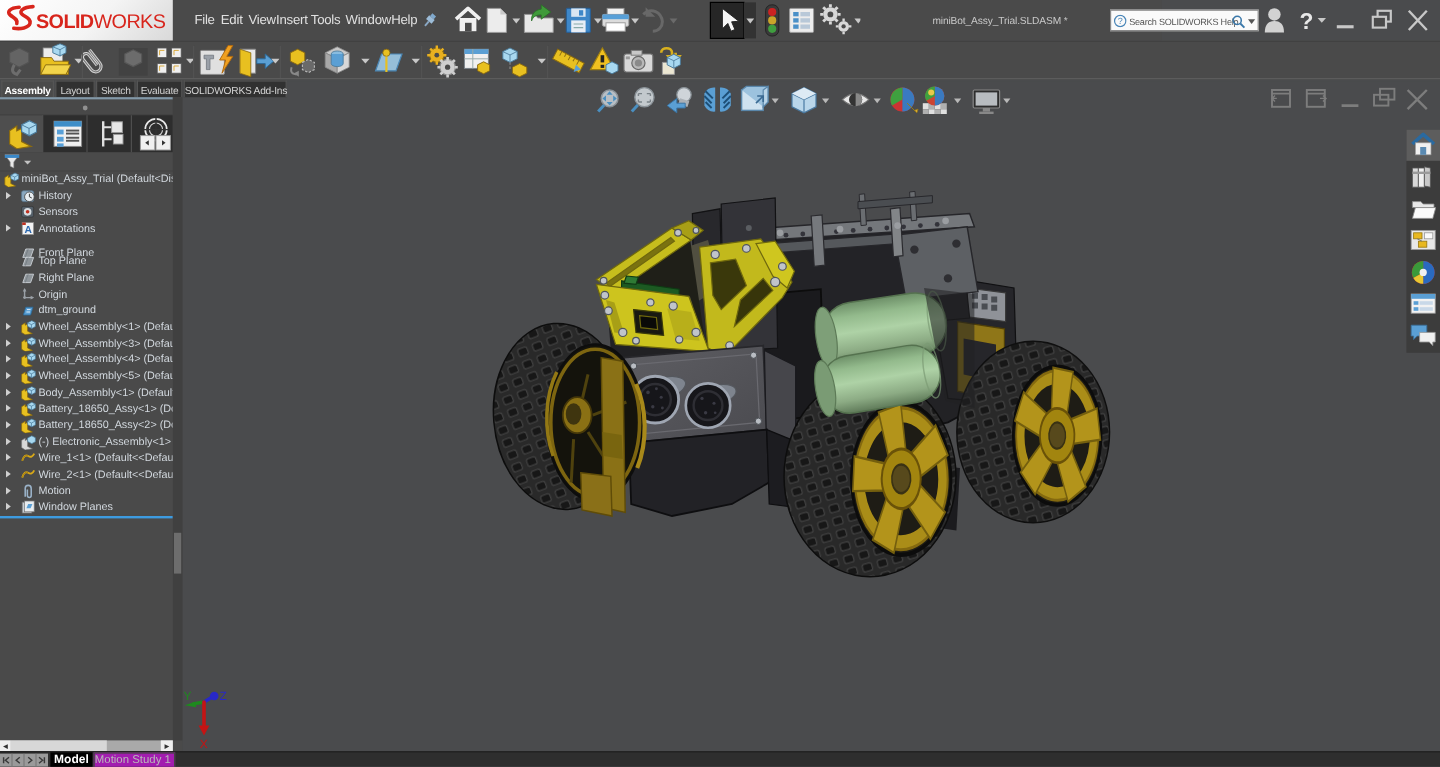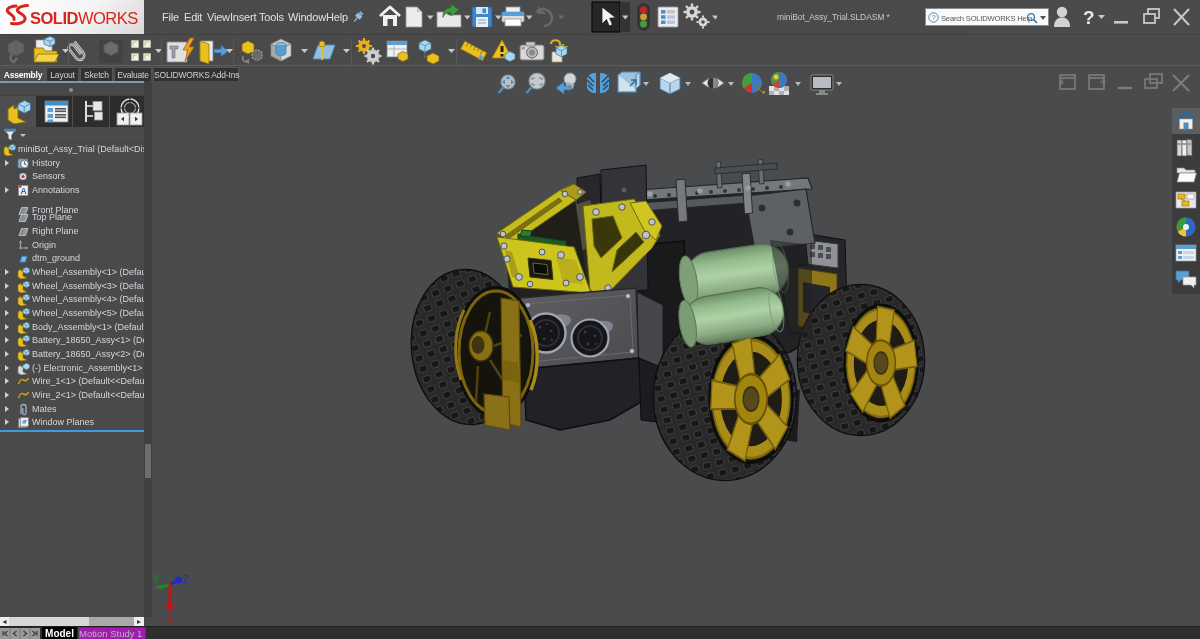--- a/index.html
+++ b/index.html
@@ -966,21 +966,21 @@
           <svg style="left:17px" width="13" height="13">
             <use href="#i-wire"></use>
           </svg>
           <span class="tx">Wire_2&lt;1&gt; (Default&lt;&lt;Default&gt;_D</span>
         </div>
       <div class="trow" style="top:259.5px">
           <div class="arr"></div>
           <svg style="left:17px" width="13" height="13">
             <use href="#i-mates"></use>
           </svg>
-          <span class="tx">Mates</span>
+          <span class="tx">Motion</span>
         </div>
       <div class="trow" style="top:273.2px">
           <div class="arr"></div>
           <svg style="left:17px" width="13" height="13">
             <use href="#i-gp"></use>
           </svg>
           <span class="tx">Window Planes</span>
         </div>
       <div class="abs" style="left:0;top:287px;width:144px;height:2px;background:#3d9be0"></div>
     </div>

